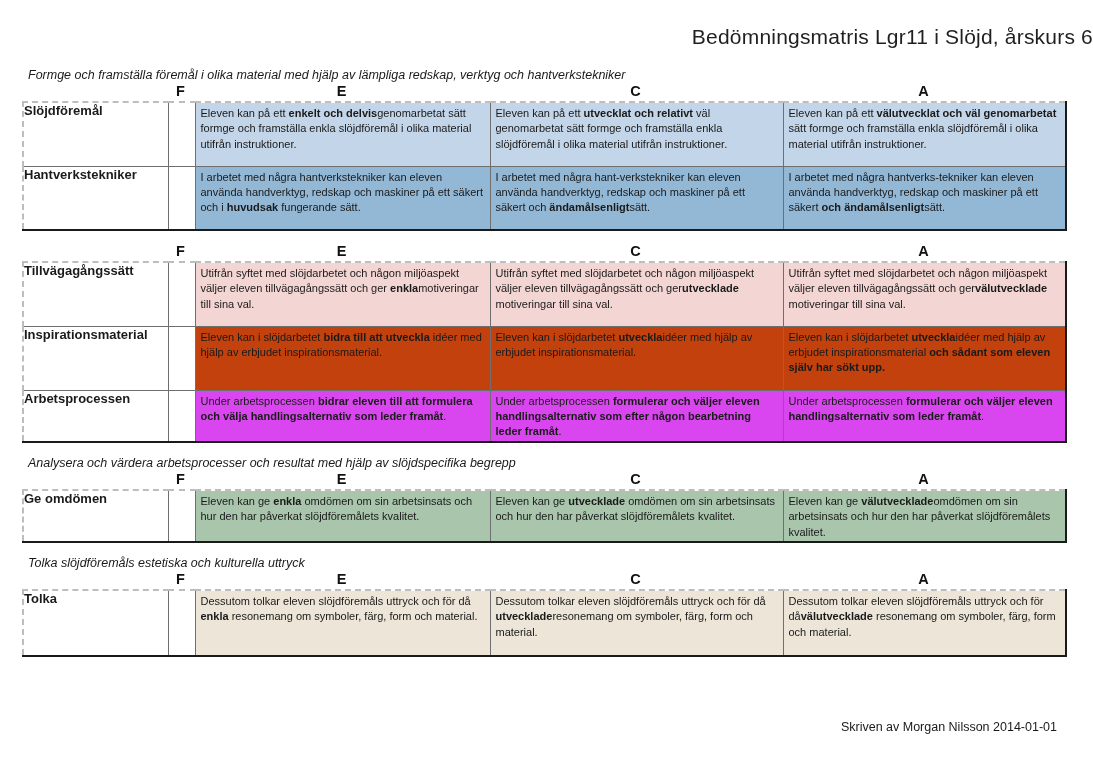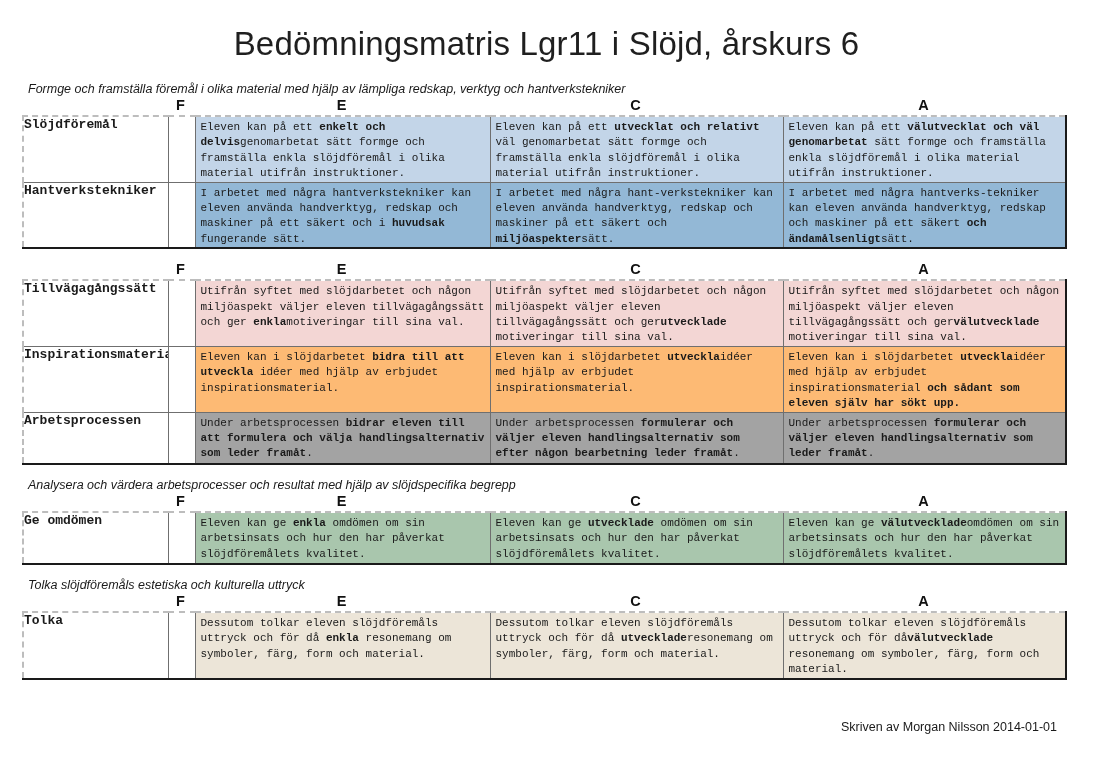--- a/index.html
+++ b/index.html
@@ -18,22 +18,22 @@
   }
   .page {
     position: relative;
     width: 1093px;
     height: 759px;
     box-sizing: border-box;
   }
 
   
   .doc-title {
-    text-align: center;
-    font-size: 33px;
+    text-align: right;
+    font-size: 21px;
     font-weight: 400;
     letter-spacing: 0.2px;
     color: #1f1f1f;
     padding-top: 25px;
     padding-bottom: 0;
     margin: 0;
     font-family: "Liberation Sans", sans-serif;
   }
 
   
@@ -76,21 +76,20 @@
   .gh-a { width: 283px; }
 
   
   .matrix {
     width: 1043px;
     margin-left: 22px;
     border-collapse: collapse;
     table-layout: fixed;
     border-top: 2px dashed #bdbdbd;
     border-left: 2px dashed #bdbdbd;
-    font-family: Liberation Mono, monospace;
   }
   .matrix col.c-label { width: 145px; }
   .matrix col.c-f { width: 27px; }
   .matrix col.c-e { width: 295px; }
   .matrix col.c-c { width: 293px; }
   .matrix col.c-a { width: 283px; }
 
   .matrix td {
     vertical-align: top;
     padding: 0;
@@ -123,22 +122,22 @@
 
   
   .r-h70 { height: 64px; }
   .r-h72 { height: 66px; }
   .r-h58 { height: 52px; margin-top: 20px; }
 
   
   .bg-blue-l  { background: #c3d5e8; }
   .bg-blue-m  { background: #93b8d6; }
   .bg-pink-l  { background: #f3d6d4; }
-  .bg-pink-m  { background: #fdba74; }
-  .bg-pink-xl { background: #a3a3a3; }
+  .bg-pink-m  { background: #c2410c; }
+  .bg-pink-xl { background: #d946ef; }
   .bg-green   { background: #a9c6ad; }
   .bg-beige   { background: #ece5d8; }
 
   
   .footer {
     position: absolute;
     right: 36px;
     bottom: 25px;
     font-size: 12.5px;
     font-weight: normal;
@@ -183,21 +182,21 @@
               <div class="cell-txt">Eleven kan på ett <b>välutvecklat och</b> <b>väl genomarbetat</b> sätt formge och framställa enkla slöjdföremål i olika material utifrån instruktioner.</div>
             </td>
         </tr>
         <tr class="r-h70 thick-bottom">
           <td class="crit-label">Hantverkstekniker</td>
           <td class="cell-f"></td>
           <td class="bg-blue-m">
               <div class="cell-txt">I arbetet med några hantverkstekniker kan eleven använda handverktyg, redskap och maskiner på ett säkert och i <b>huvudsak</b> fungerande sätt.</div>
             </td>
           <td class="bg-blue-m">
-              <div class="cell-txt">I arbetet med några hant-verkstekniker kan eleven använda handverktyg, redskap och maskiner på ett säkert och <b>miljöaspekter</b>sätt.</div>
+              <div class="cell-txt">I arbetet med några hant-verkstekniker kan eleven använda handverktyg, redskap och maskiner på ett säkert och <b>ändamålsenligt</b>sätt.</div>
             </td>
           <td class="bg-blue-m cell-a">
               <div class="cell-txt">I arbetet med några hantverks-tekniker kan eleven använda handverktyg, redskap och maskiner på ett säkert <b>och ändamålsenligt</b>sätt.</div>
             </td>
         </tr>
       </tbody>
     </table>
   </div>
 
   <div class="section sec2">

